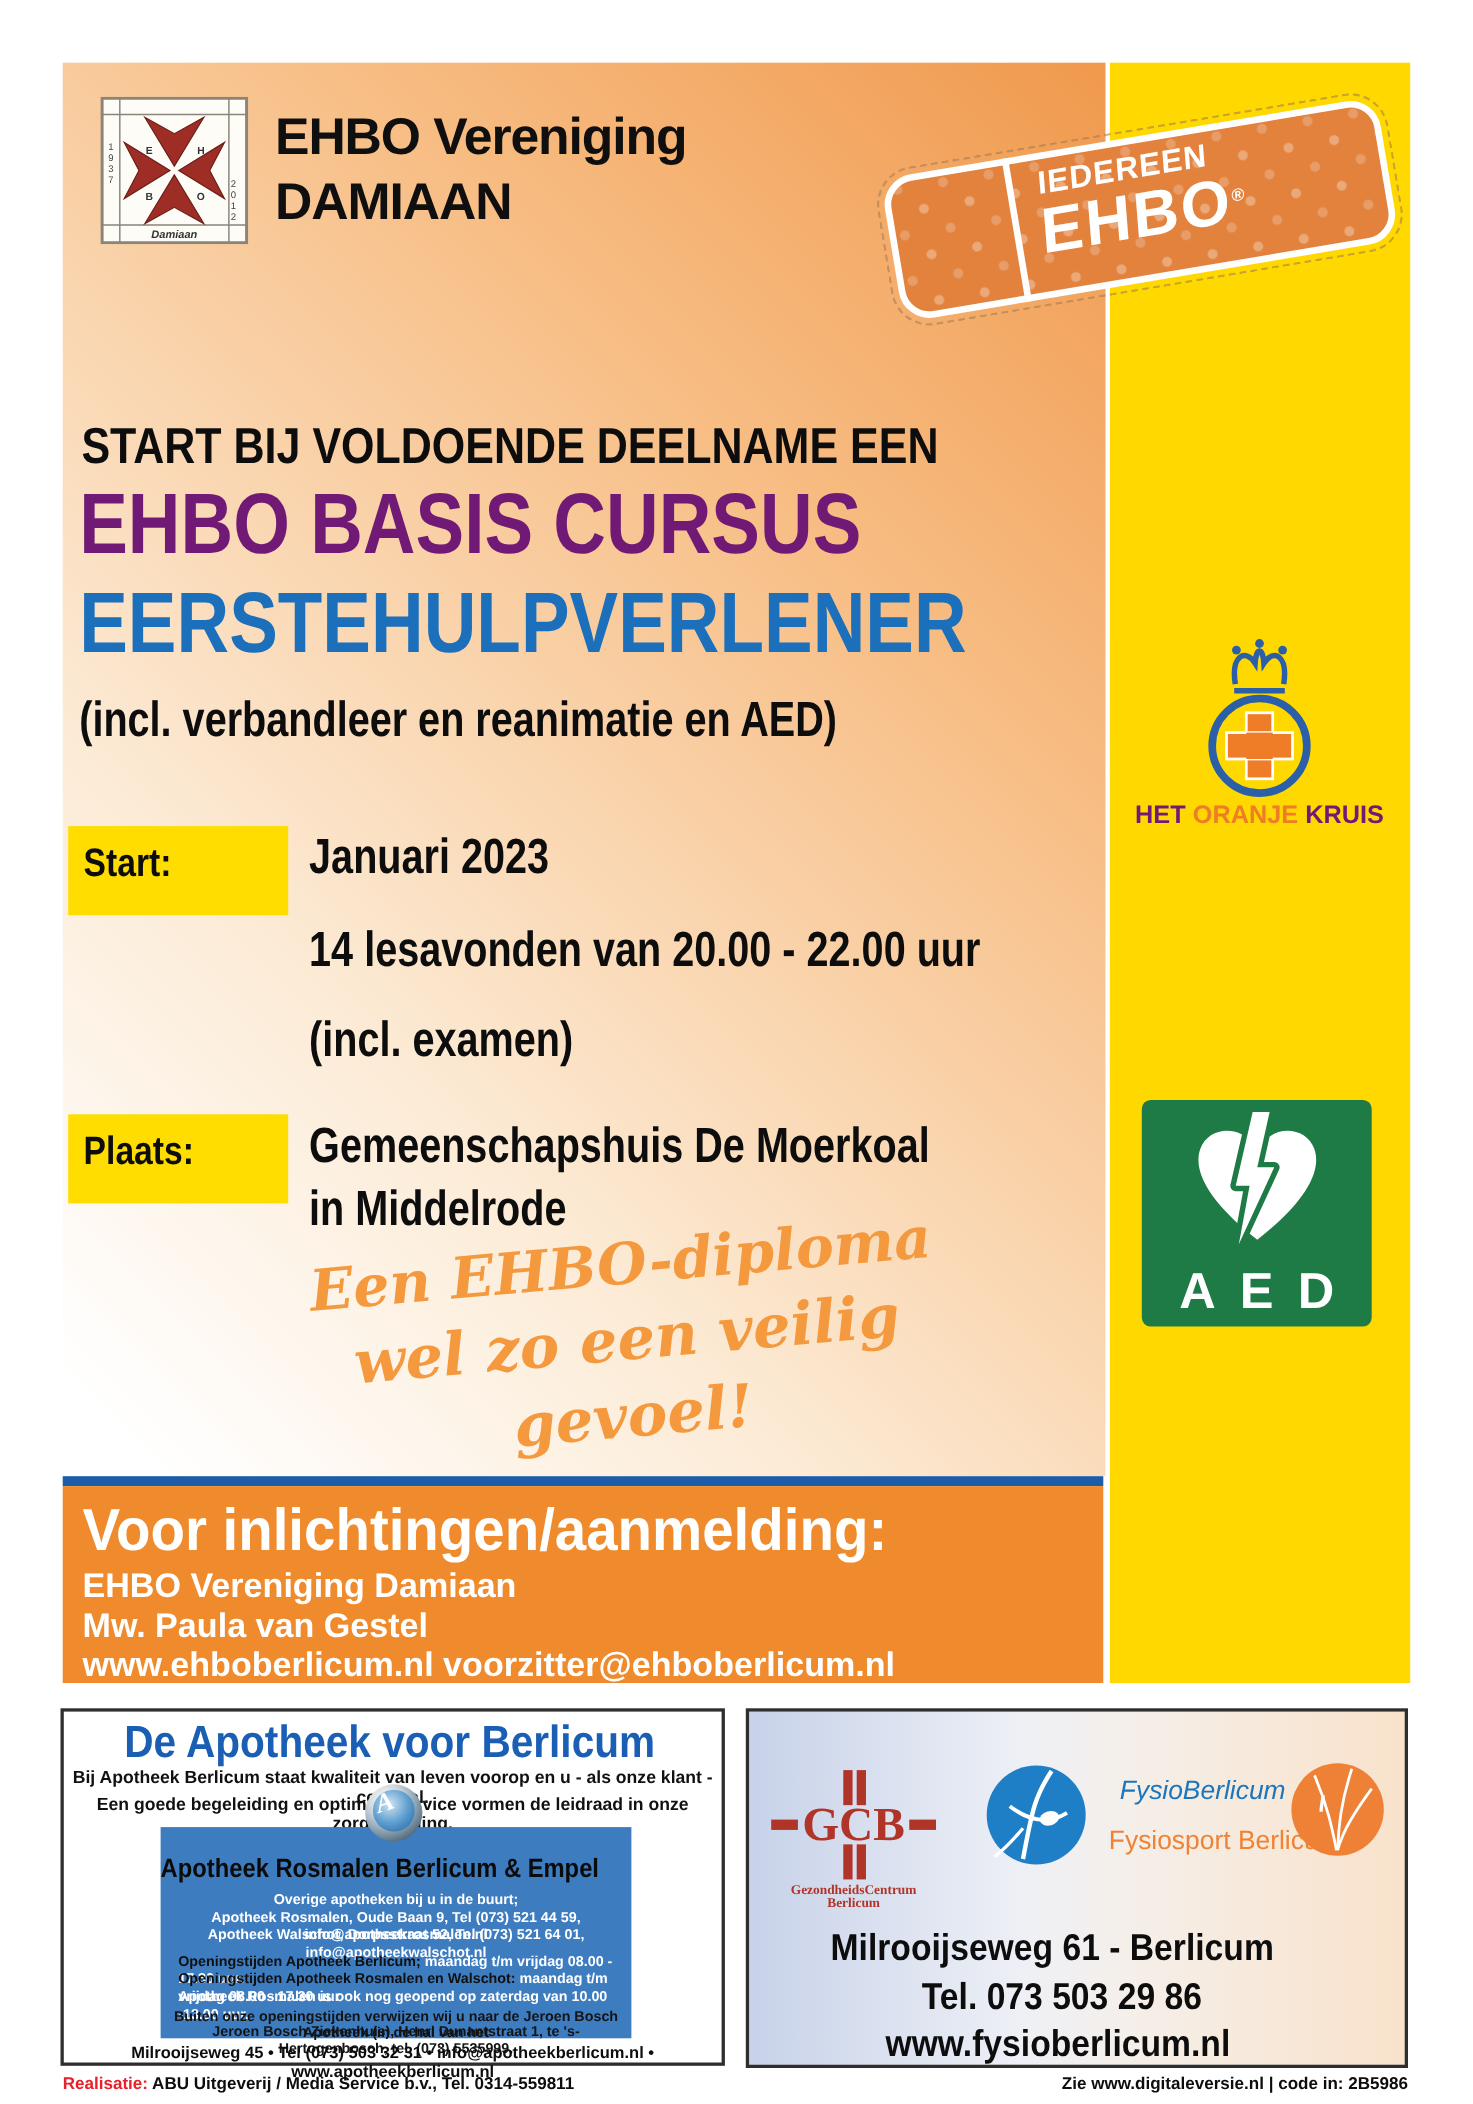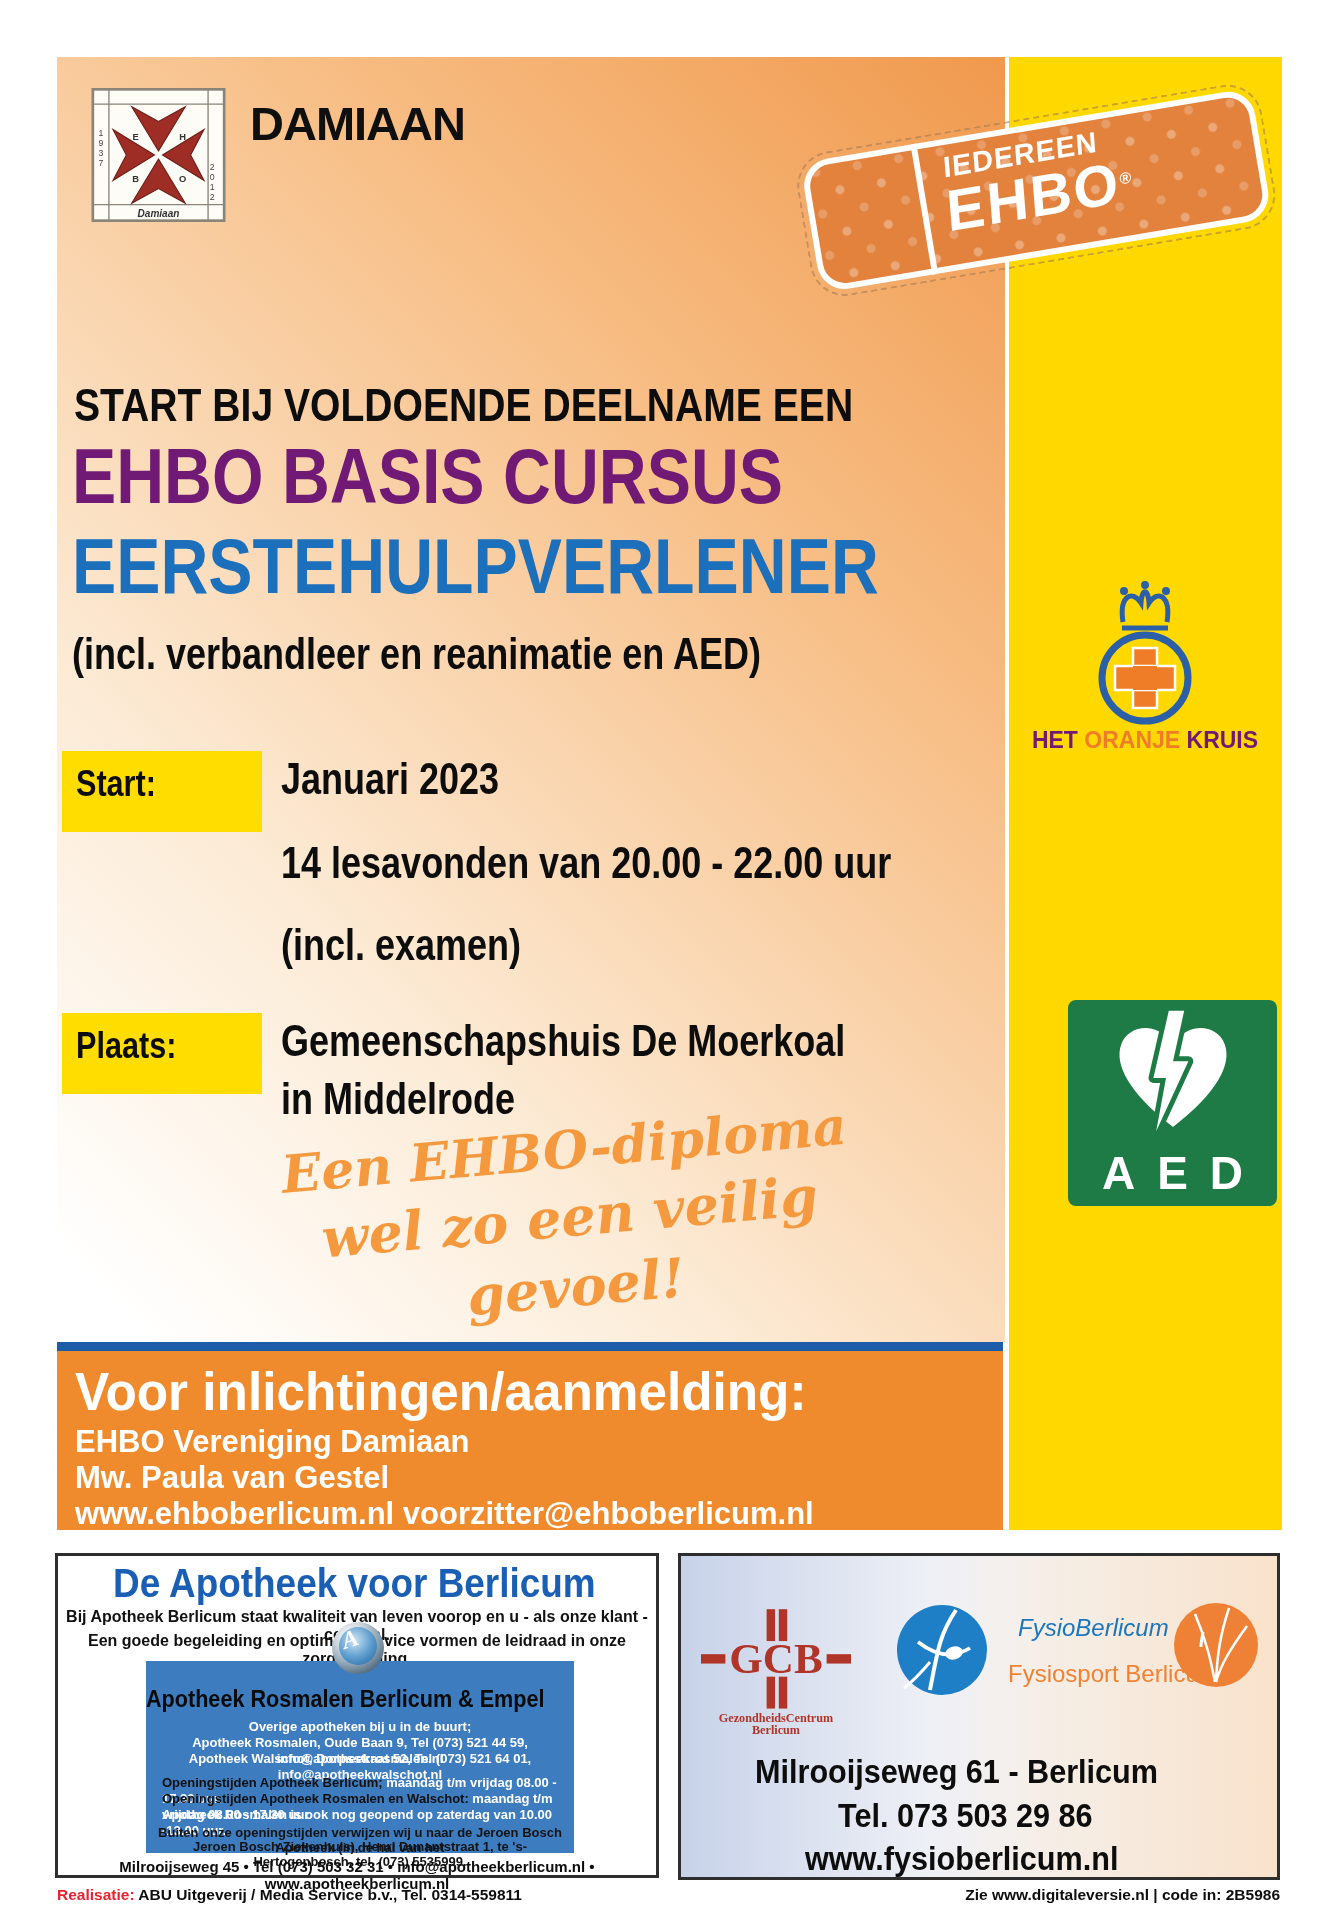--- a/index.html
+++ b/index.html
@@ -48,21 +48,21 @@
   .tagline{left:270px;top:1118px;width:600px;transform:rotate(-5deg);color:#f5993e;text-align:center;
     font-family:"DejaVu Serif","Liberation Serif",serif;font-style:italic;font-weight:bold;}
   .tagline-l1{font-size:52px;line-height:64px;}
   .tagline-l2{font-size:54px;line-height:70px;}
 
   .ok-logo{left:1040px;top:578px;width:210px;height:148px;}
   .ok-textrow{left:1008px;top:727px;width:274px;text-align:center;font-size:23px;font-weight:bold;letter-spacing:0;}
   .ok-het,.ok-kruis{color:#701a75;}
   .ok-oranje{color:#ef7d28;}
 
-  .aed-box{left:1068px;top:1000px;width:209px;height:206px;background:#1e7b45;border-radius:8px;}
+  .aed-box{left:1038px;top:1000px;width:209px;height:206px;background:#1e7b45;border-radius:8px;}
   .aed-heart{left:35px;top:8px;width:140px;height:126px;}
   .aed-text{left:0;top:146px;width:100%;text-align:center;color:#ffffff;
     font-size:46px;font-weight:bold;letter-spacing:22px;text-indent:22px;}
 
   .contact-title{left:75px;top:1360px;font-size:54px;font-weight:bold;color:#ffffff;}
   .contact-line{left:75px;font-size:31px;font-weight:bold;color:#ffffff;}
 
   .ad{border:3px solid #2e2e2e;box-sizing:border-box;}
   .ad-left{left:55px;top:1553px;width:604px;height:325px;background:#ffffff;}
   .ad-left-title{left:0;top:4px;width:100%;text-align:center;font-size:41px;font-weight:bold;color:#1b5fb5;padding-left:24px;}
@@ -118,20 +118,21 @@
     <text x="33" y="39" font-size="7" font-weight="bold" fill="#333" text-anchor="middle">E</text>
     <text x="68" y="39" font-size="7" font-weight="bold" fill="#333" text-anchor="middle">H</text>
     <text x="33" y="70" font-size="7" font-weight="bold" fill="#333" text-anchor="middle">B</text>
     <text x="68" y="70" font-size="7" font-weight="bold" fill="#333" text-anchor="middle">O</text>
     <text x="7" y="30" font-size="6.5" fill="#444" style="writing-mode:vertical-rl;text-orientation:upright;">1937</text>
     <text x="90" y="55" font-size="6.5" fill="#444" style="writing-mode:vertical-rl;text-orientation:upright;">2012</text>
     <text x="50" y="96" font-size="7.5" font-style="italic" font-weight="bold" fill="#333" text-anchor="middle">Damiaan</text>
   </svg>
 
   <div class="abs org-title">
+    <div>EHBO Vereniging</div>
     <div>DAMIAAN</div>
   </div>
 
   <div class="abs bandaid">
     <div class="abs bandaid-divider"></div>
     <div class="abs bandaid-text">
       <div class="bandaid-l1">IEDEREEN</div>
       <div class="bandaid-l2"><span>EHBO</span><span class="bandaid-reg">®</span></div>
     </div>
   </div>

